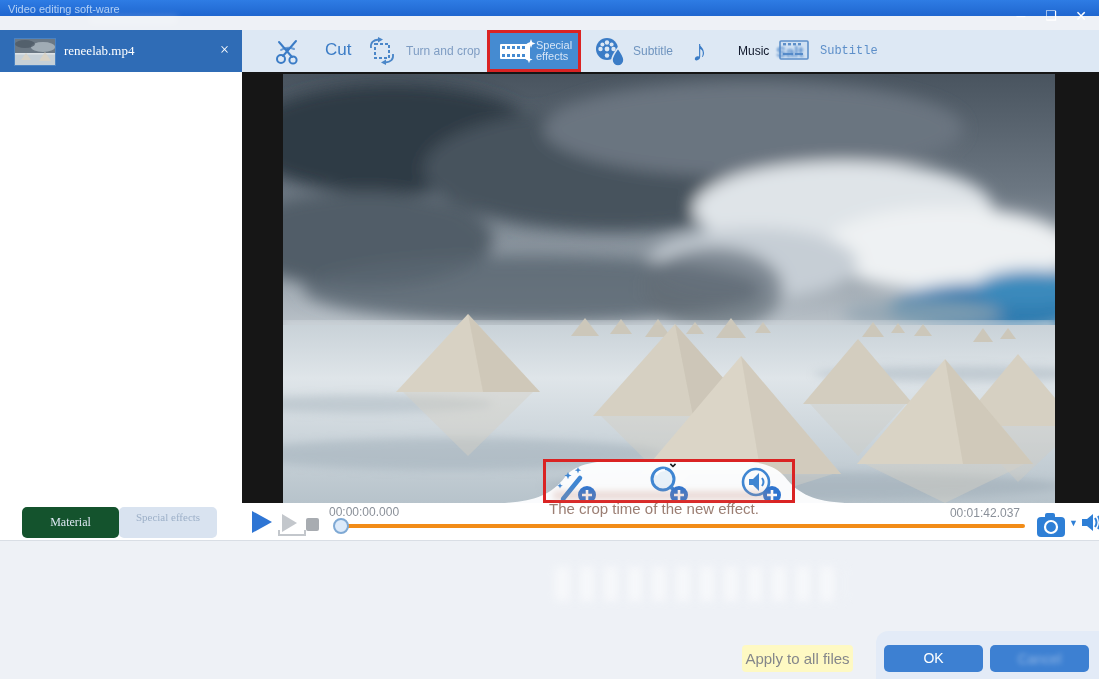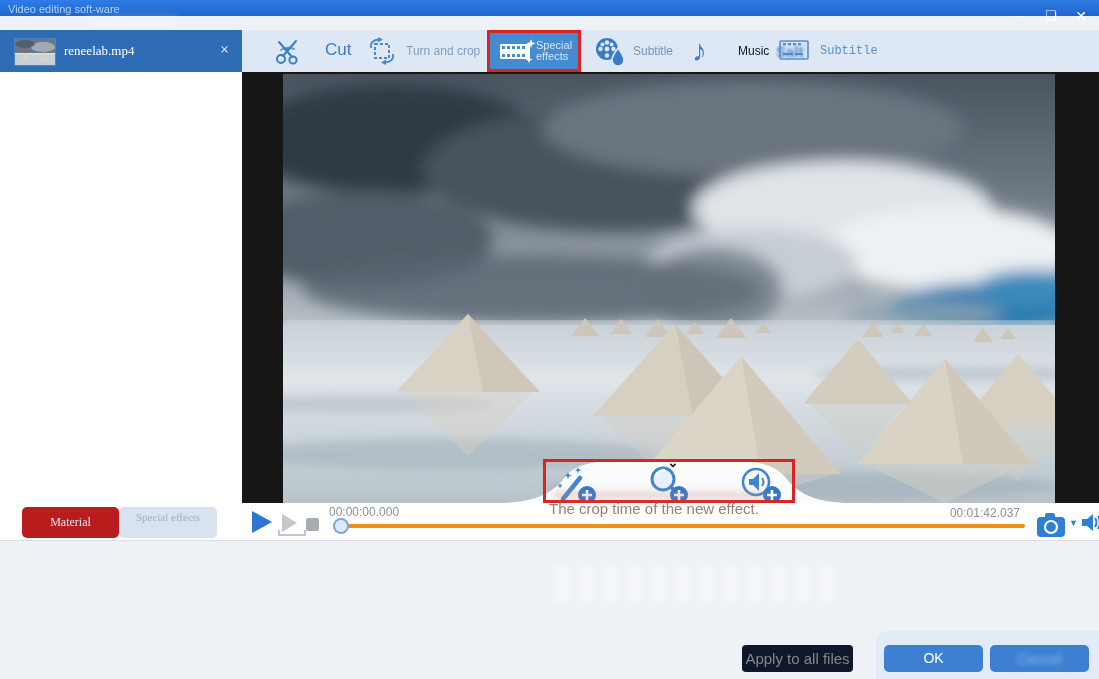--- a/index.html
+++ b/index.html
@@ -23,21 +23,21 @@
   .winbtn.max{left:1038px;font-size:13px;}
   .winbtn.close{left:1068px;}
 
   
   .sidebar{left:0;top:30px;width:242px;height:510px;background:#ffffff;font-family:Liberation Serif, serif;}
   .file-item{left:0;top:0;width:242px;height:42px;background:#2f6cb6;}
   .file-thumb{left:14px;top:8px;width:40px;height:26px;border:1px solid #4a82c2;}
   .file-name{left:64px;top:13px;color:#ffffff;font-size:13px;}
   .file-close{left:220px;top:11px;color:#ffffff;font-size:16px;line-height:18px;}
   .side-tab{top:477px;height:31px;border-radius:5px;text-align:center;}
-  .tab-material{left:22px;width:97px;background:#b91c1c;color:#dfe9f4;
+  .tab-material{left:22px;width:97px;background:#14532d;color:#dfe9f4;
     font-size:12px;line-height:31px;}
   .tab-sfx{left:119px;width:98px;background:#d9e3f0;color:#9db0c8;
     font-size:11px;line-height:12px;padding-top:4px;height:27px;box-sizing:content-box;}
 
   
   .toolbar{left:242px;top:30px;width:857px;height:42px;background:#dde8f4;}
   .tb-label{color:#7f9dc3;font-size:12px;}
   .tb-cut-icon{left:31px;top:7px;}
   .tb-cut-label{left:83px;top:10px;font-size:17px;color:#3b7cc6;}
   .tb-turn-icon{left:126px;top:7px;}
@@ -95,21 +95,21 @@
 
   
   .footer{left:0;top:540px;width:1099px;height:139px;background:#eef1f6;
     border-top:1px solid #d9dee5;box-sizing:border-box;}
   .wm-smudge{left:555px;top:26px;width:290px;height:34px;border-radius:4px;opacity:.55;
     background:repeating-linear-gradient(90deg,rgba(255,255,255,.95) 0 16px,rgba(229,233,240,.55) 16px 24px);
     filter:blur(4px);}
   .btn-panel{left:876px;top:90px;width:223px;height:49px;background:#e3ebf7;
     border-radius:12px 0 0 0;}
   .btn{height:27px;border-radius:4px;text-align:center;line-height:27px;}
-  .apply-btn{left:742px;top:104px;width:111px;background:#0f172a;color:#85878b;font-size:15px;}
+  .apply-btn{left:742px;top:104px;width:111px;background:#fef9c3;color:#85878b;font-size:15px;}
   .ok-btn{left:884px;top:104px;width:99px;background:#3d80d2;color:#ffffff;
     font-size:14px;border-radius:5px;}
   .cancel-btn{left:990px;top:104px;width:99px;background:#3d80d2;border-radius:5px;}
   .cancel-btn span{color:#dfe9f7;filter:blur(2.5px);opacity:.5;font-size:14px;}
 </style>
 </head>
 <body>
 
 <div class="abs titlebar">
   <div class="abs app-title">Video editing soft-ware</div>

